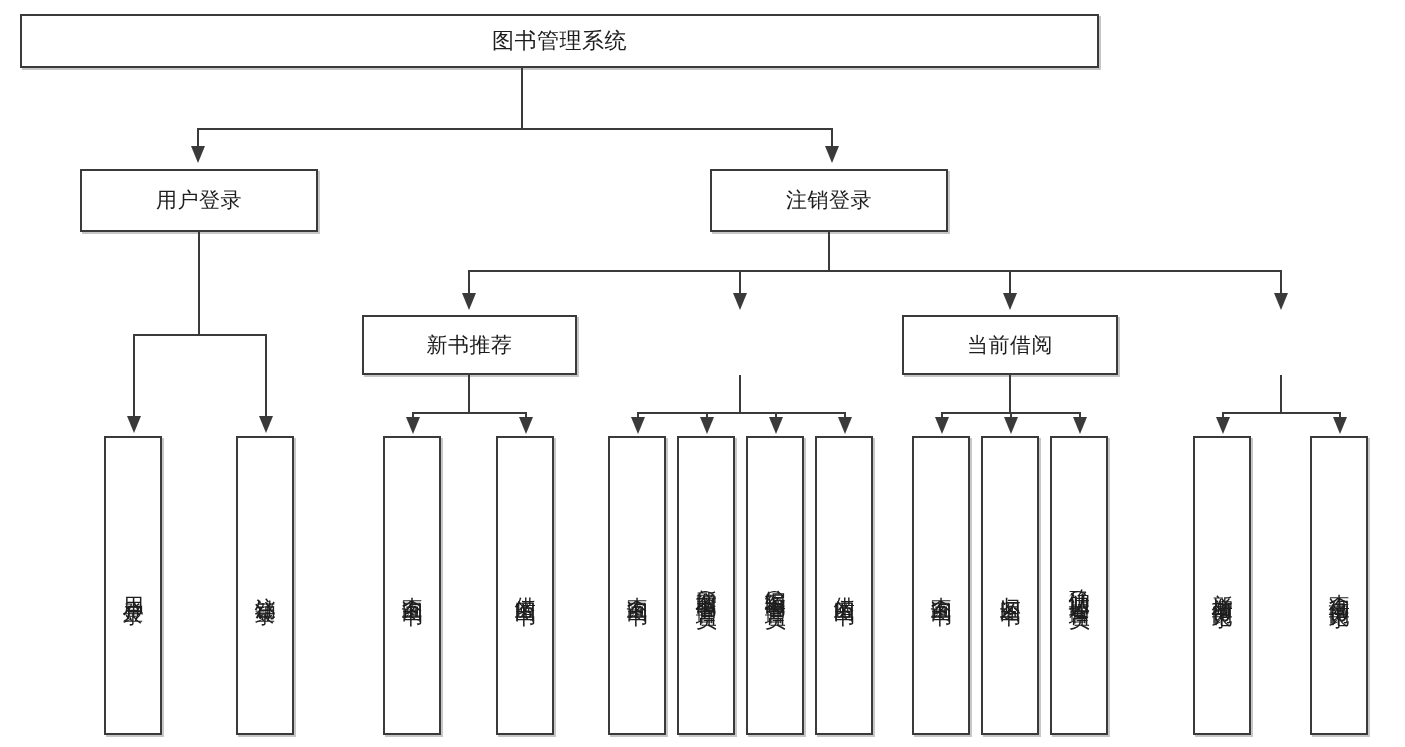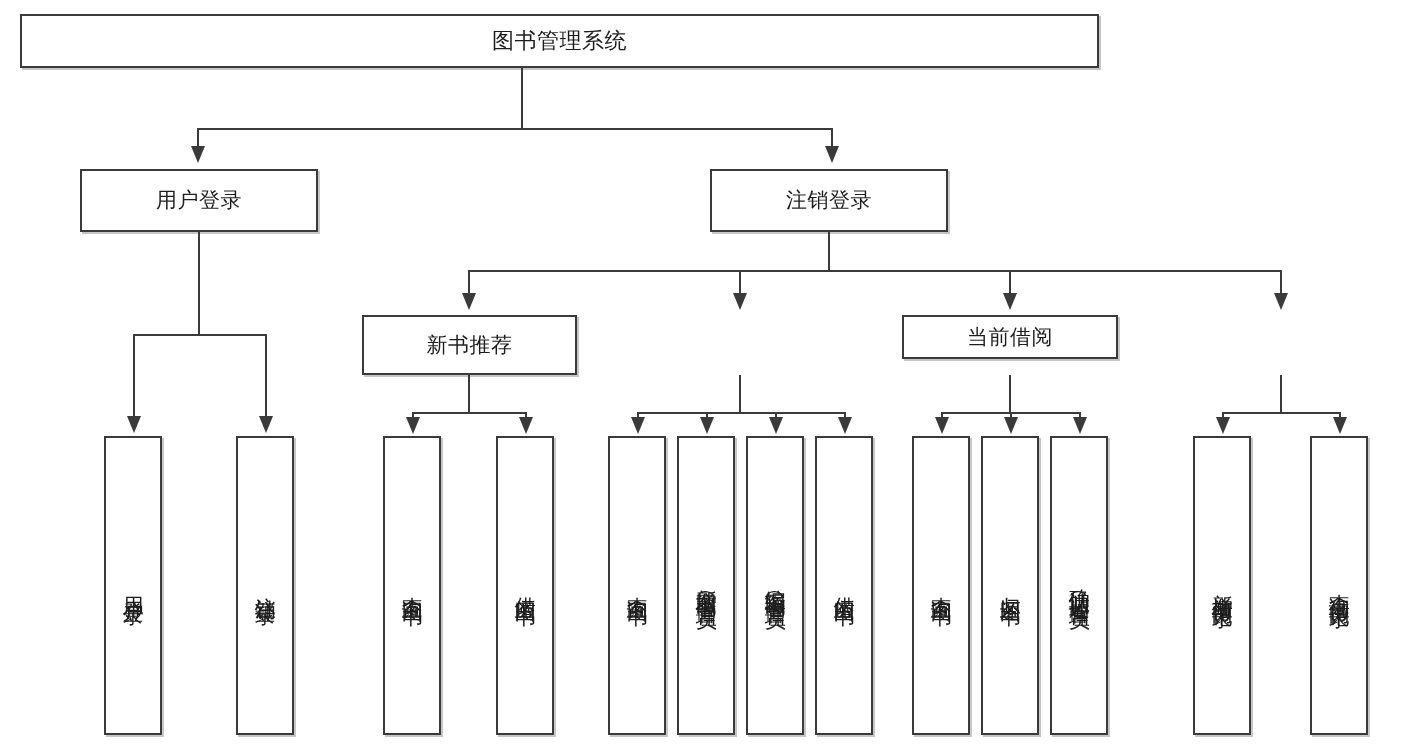--- a/index.html
+++ b/index.html
@@ -123,21 +123,21 @@
   <div class="ln v" style="left:739px;top:270px;height:25px;"></div>
   <div class="arrow" style="left:733px;top:293px;"></div>
   <div class="ln v" style="left:1009px;top:270px;height:25px;"></div>
   <div class="arrow" style="left:1003px;top:293px;"></div>
   <div class="ln v" style="left:1280px;top:270px;height:25px;"></div>
   <div class="arrow" style="left:1274px;top:293px;"></div>
 
   <div class="node lvl3" style="left:362px;top:315px;width:215px;height:60px;">
     <span class="label">新书推荐</span>
   </div>
-  <div class="node lvl3" style="left:902px;top:315px;width:216px;height:44px;">
+  <div class="node lvl3" style="left:902px;top:315px;width:216px;height:60px;">
     <span class="label">当前借阅</span>
   </div>
 
   <div class="ln v" style="left:468px;top:375px;height:37px;"></div>
   <div class="ln h" style="left:412px;top:412px;width:113px;"></div>
   <div class="ln v" style="left:412px;top:412px;height:7px;"></div>
   <div class="arrow" style="left:406px;top:417px;"></div>
   <div class="ln v" style="left:525px;top:412px;height:7px;"></div>
   <div class="arrow" style="left:519px;top:417px;"></div>
 

